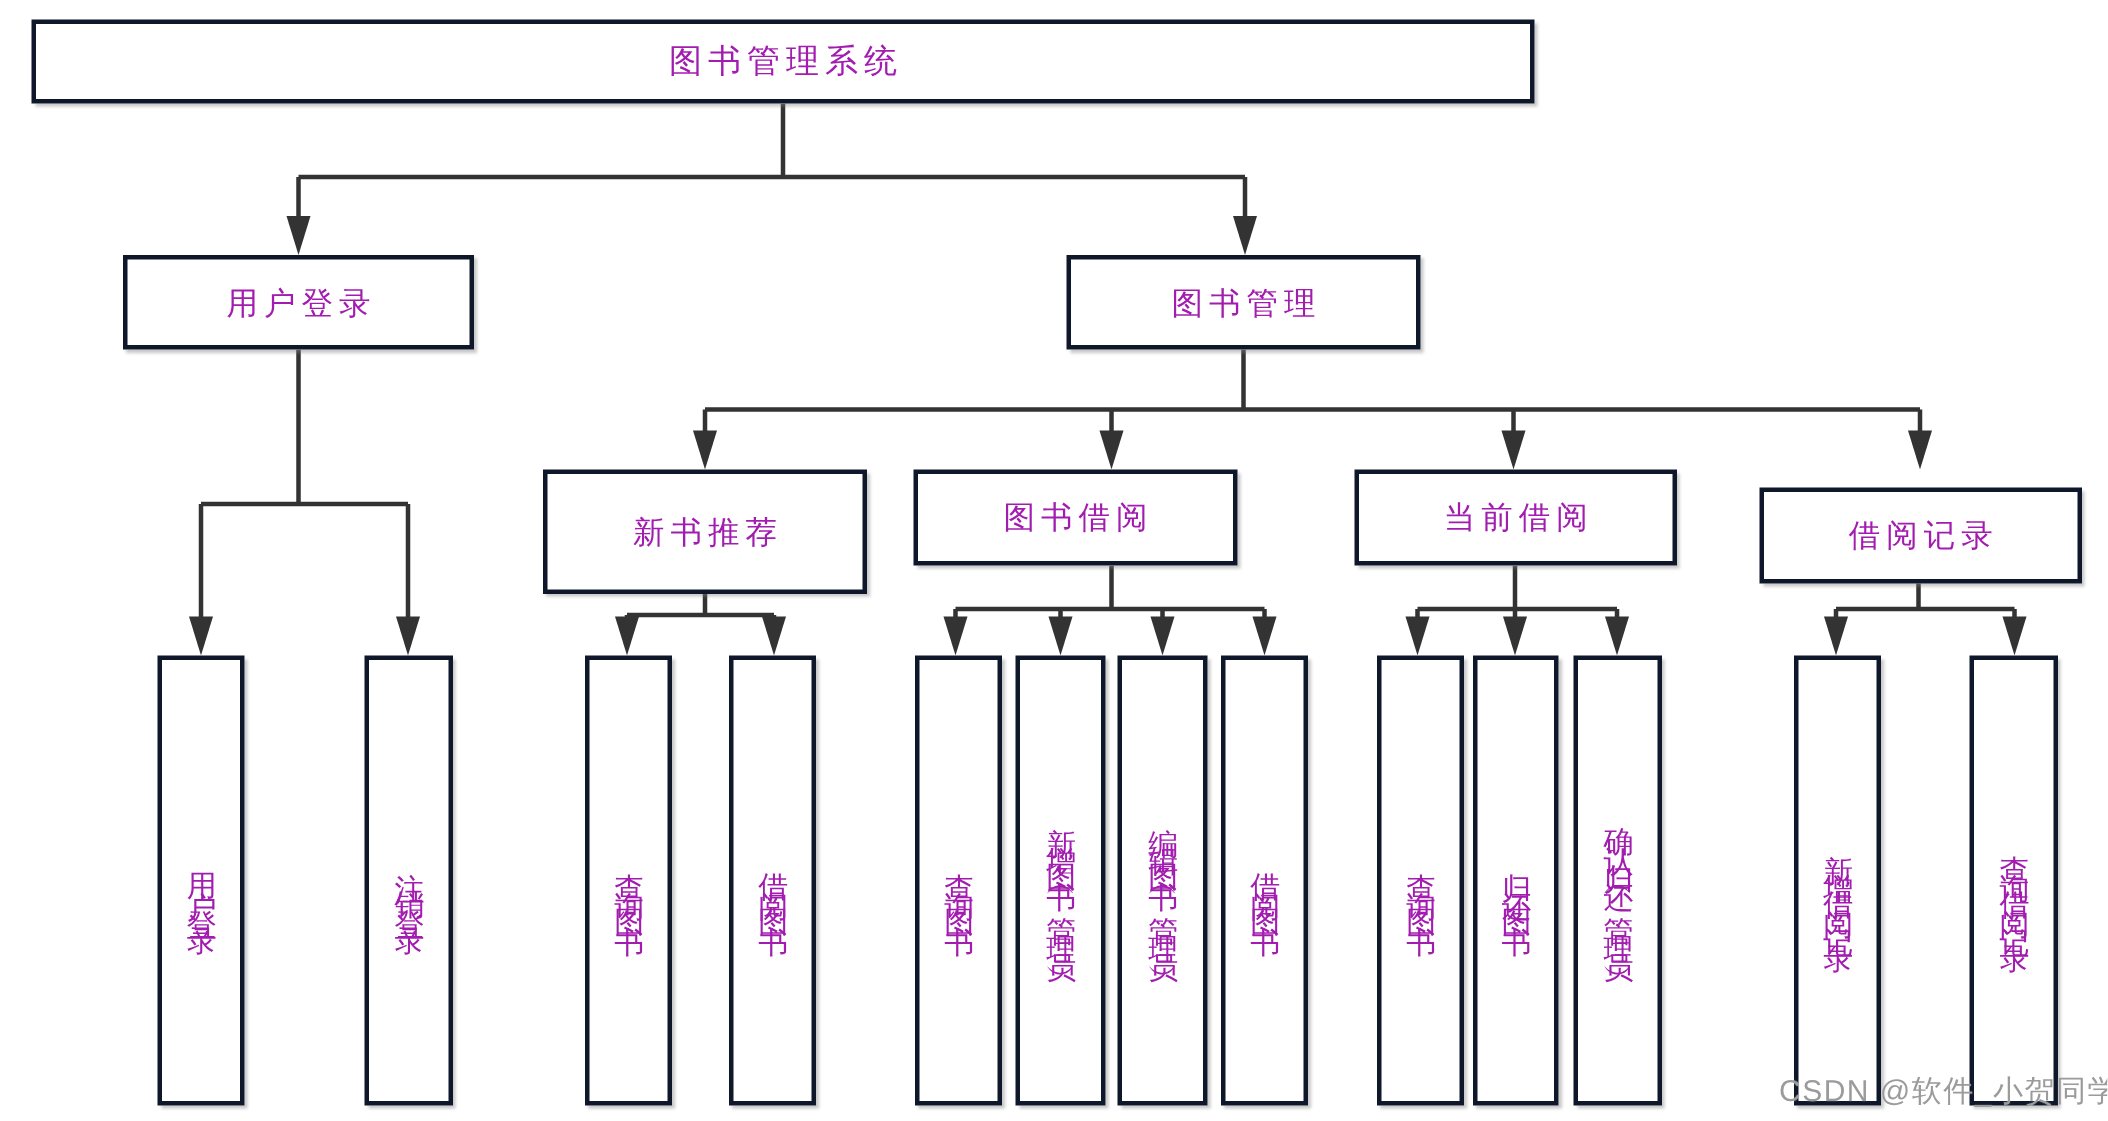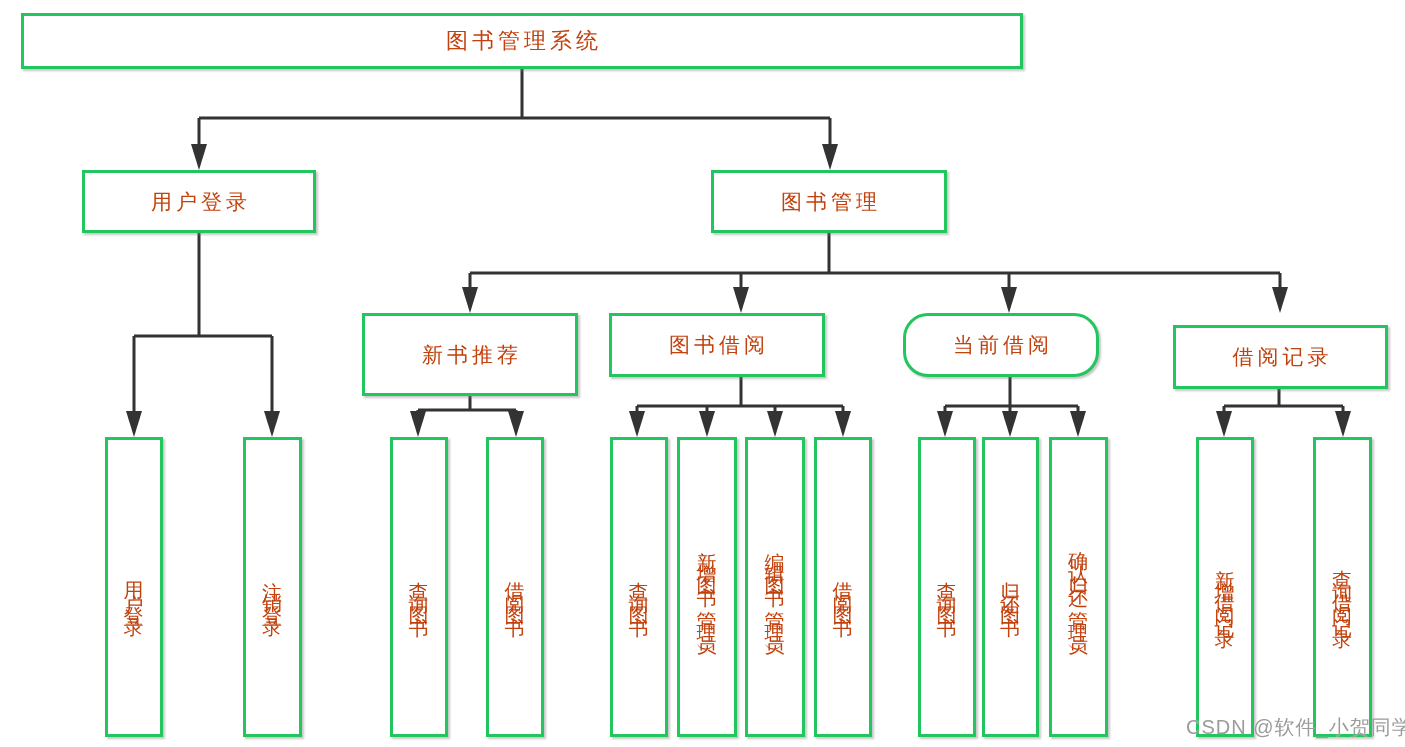--- a/index.html
+++ b/index.html
@@ -17,23 +17,23 @@
   }
   svg.wires {
     position: absolute;
     left: 0; top: 0;
     width: 1405px;
     height: 747px;
   }
   .box {
     position: absolute;
     box-sizing: border-box;
-    border: 3px solid #22c55e;
+    border: 3px solid #0f172a;
     background: #ffffff;
-    color: #c2410c;
+    color: #a21caf;
     display: flex;
     align-items: center;
     justify-content: center;
     box-shadow: 2px 2px 2px rgba(130,130,130,0.45);
   }
   .hbox {
     font-size: 21px;
     letter-spacing: 4px;
     text-indent: 4px;
     white-space: nowrap;
@@ -122,21 +122,21 @@
     </g>
   </svg>
 
   <div class="box hbox root-box" style="left:21px; top:13px; width:1002px; height:56px;">图书管理系统</div>
 
   <div class="box hbox" style="left:82px; top:170px; width:234px; height:63px;">用户登录</div>
   <div class="box hbox" style="left:711px; top:170px; width:236px; height:63px;text-align:center;">图书管理</div>
 
   <div class="box hbox" style="left:362px; top:313px; width:216px; height:83px;">新书推荐</div>
   <div class="box hbox" style="left:609px; top:313px; width:216px; height:64px;font-family:Liberation Mono, monospace;">图书借阅</div>
-  <div class="box hbox" style="left:903px; top:313px; width:196px; height:64px;border-radius:25px;">当前借阅</div>
+  <div class="box hbox" style="left:903px; top:313px; width:215px; height:64px;">当前借阅</div>
   <div class="box hbox" style="left:1173px; top:325px; width:215px; height:64px;text-align:right;">借阅记录</div>
 
   <div class="box vbox" style="left:105px; width:58px;">用户登录</div>
   <div class="box vbox" style="left:243px; width:59px;">注销登录</div>
 
   <div class="box vbox" style="left:390px; width:58px;">查询图书</div>
   <div class="box vbox" style="left:486px; width:58px;">借阅图书</div>
 
   <div class="box vbox" style="left:610px; width:58px;">查询图书</div>
   <div class="box vbox" style="left:677px; width:60px;">新增图书（管理员）</div>

